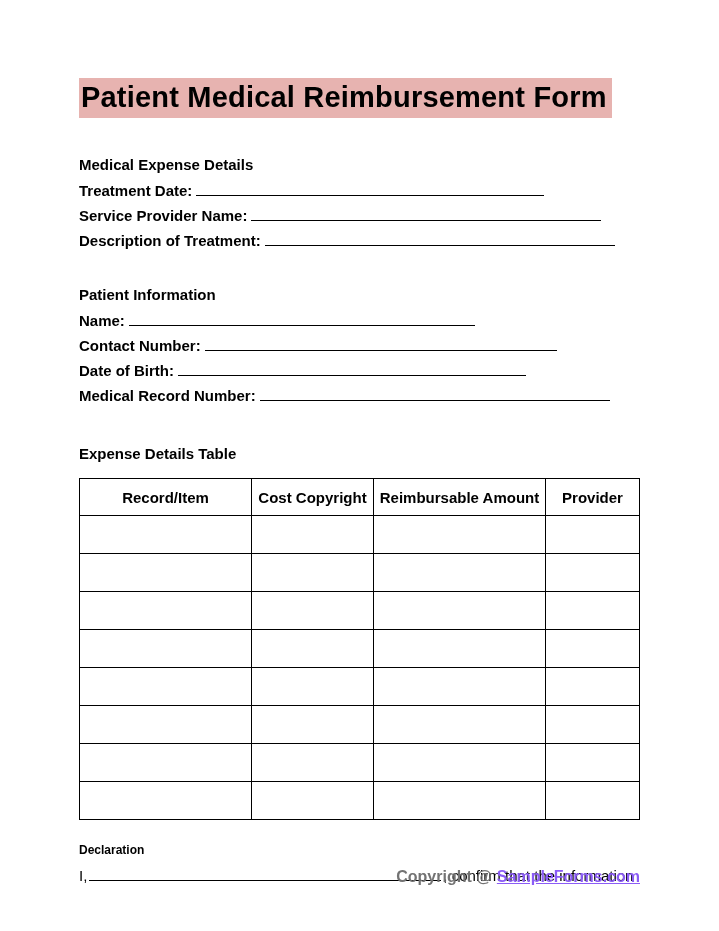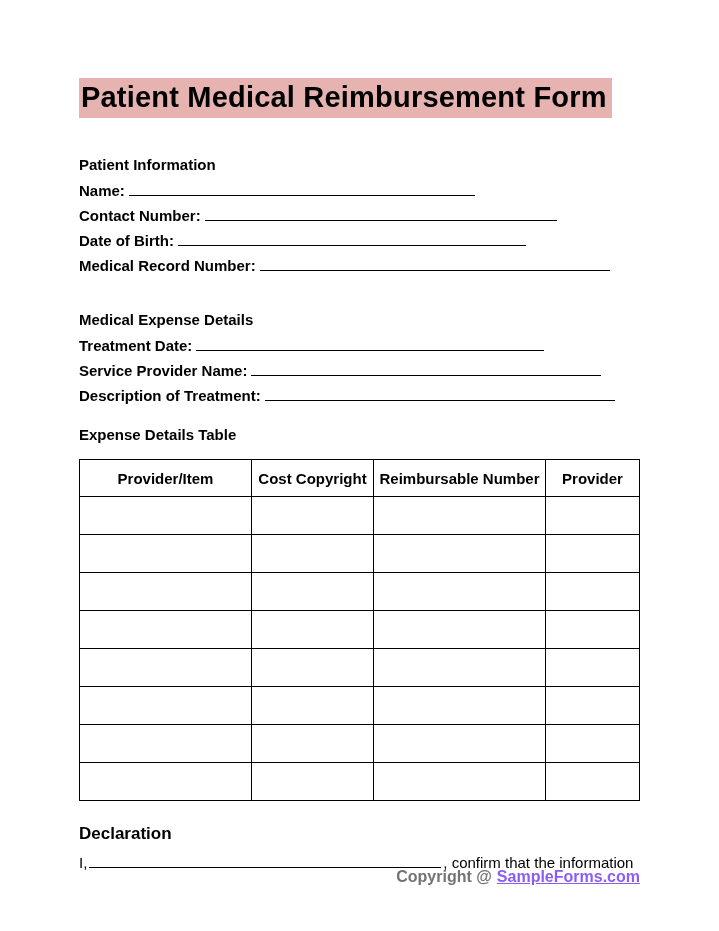--- a/index.html
+++ b/index.html
@@ -29,40 +29,40 @@
   .field-row { font-size:15px; font-weight:bold; margin-bottom:10px; line-height:15px; height:15px; white-space:nowrap; }
   .fill-line {
     display:inline-block;
     width:350px;
     height:13px;
     border-bottom:1px solid #000;
     vertical-align:baseline;
     margin-left:4px;
   }
 
-  .table-heading { font-size:15px; font-weight:bold; margin-top:23px; margin-bottom:16px; }
+  .table-heading { font-size:15px; font-weight:bold; margin-top:42px; margin-bottom:16px; }
 
   table.expense {
     border-collapse:collapse;
     width:560px;
     table-layout:fixed;
   }
   table.expense th, table.expense td { border:1px solid #000; }
   table.expense th {
     font-size:15px; font-weight:bold; text-align:center;
     height:37px; padding:0 4px;
   }
   table.expense td { height:38px; }
   .col-service { width:172px; }
   .col-cost { width:122px; }
   .col-reimb { width:172px; }
   .col-remarks { width:94px; }
 
   .declaration { margin-top:23px; }
-  .declaration-heading { font-size:17px; font-weight:bold; margin-bottom:10px; }
+  .declaration-heading { font-size:12px; font-weight:bold; margin-bottom:10px; }
   .declaration-line { font-size:15px; font-weight:normal; white-space:nowrap; }
   .declaration-line .fill-line { width:352px; margin-left:2px; margin-right:2px; }
 
   .footer {
     position:absolute;
     top:868px;
     right:79px;
     font-size:16px;
     white-space:nowrap;
   }
@@ -72,60 +72,60 @@
 </head>
 <body>
 
 <div class="page">
   <div class="content">
 
     <h1 class="title">Patient Medical Reimbursement Form</h1>
 
     
     <div class="section">
+      <div class="section-heading">Medical Expense Details</div>
+
+      <div class="field-row">
+        <span>Treatment Date:</span><span class="fill-line" style="width:348px"></span>
+      </div>
+      <div class="field-row">
+        <span>Service Provider Name:</span><span class="fill-line" style="width:350px"></span>
+      </div>
+      <div class="field-row">
+        <span>Description of Treatment:</span><span class="fill-line" style="width:350px"></span>
+      </div>
+    </div>
+
+    
+    <div class="section">
       <div class="section-heading">Patient Information</div>
 
       <div class="field-row">
         <span>Name:</span><span class="fill-line" style="width:346px"></span>
       </div>
       <div class="field-row">
         <span>Contact Number:</span><span class="fill-line" style="width:352px"></span>
       </div>
       <div class="field-row">
         <span>Date of Birth:</span><span class="fill-line" style="width:348px"></span>
       </div>
       <div class="field-row">
         <span>Medical Record Number:</span><span class="fill-line" style="width:350px"></span>
       </div>
     </div>
 
     
-    <div class="section">
-      <div class="section-heading">Medical Expense Details</div>
-
-      <div class="field-row">
-        <span>Treatment Date:</span><span class="fill-line" style="width:348px"></span>
-      </div>
-      <div class="field-row">
-        <span>Service Provider Name:</span><span class="fill-line" style="width:350px"></span>
-      </div>
-      <div class="field-row">
-        <span>Description of Treatment:</span><span class="fill-line" style="width:350px"></span>
-      </div>
-    </div>
-
-    
     <div class="table-heading">Expense Details Table</div>
 
     <table class="expense">
       <thead>
         <tr>
-          <th class="col-service">Provider/Item</th>
+          <th class="col-service">Record/Item</th>
           <th class="col-cost">Cost Copyright</th>
-          <th class="col-reimb">Reimbursable Number</th>
+          <th class="col-reimb">Reimbursable Amount</th>
           <th class="col-remarks">Provider</th>
         </tr>
       </thead>
       <tbody id="expense-table-body">
 
       <tr>
             <td></td>
             <td></td>
             <td></td>
             <td></td>

